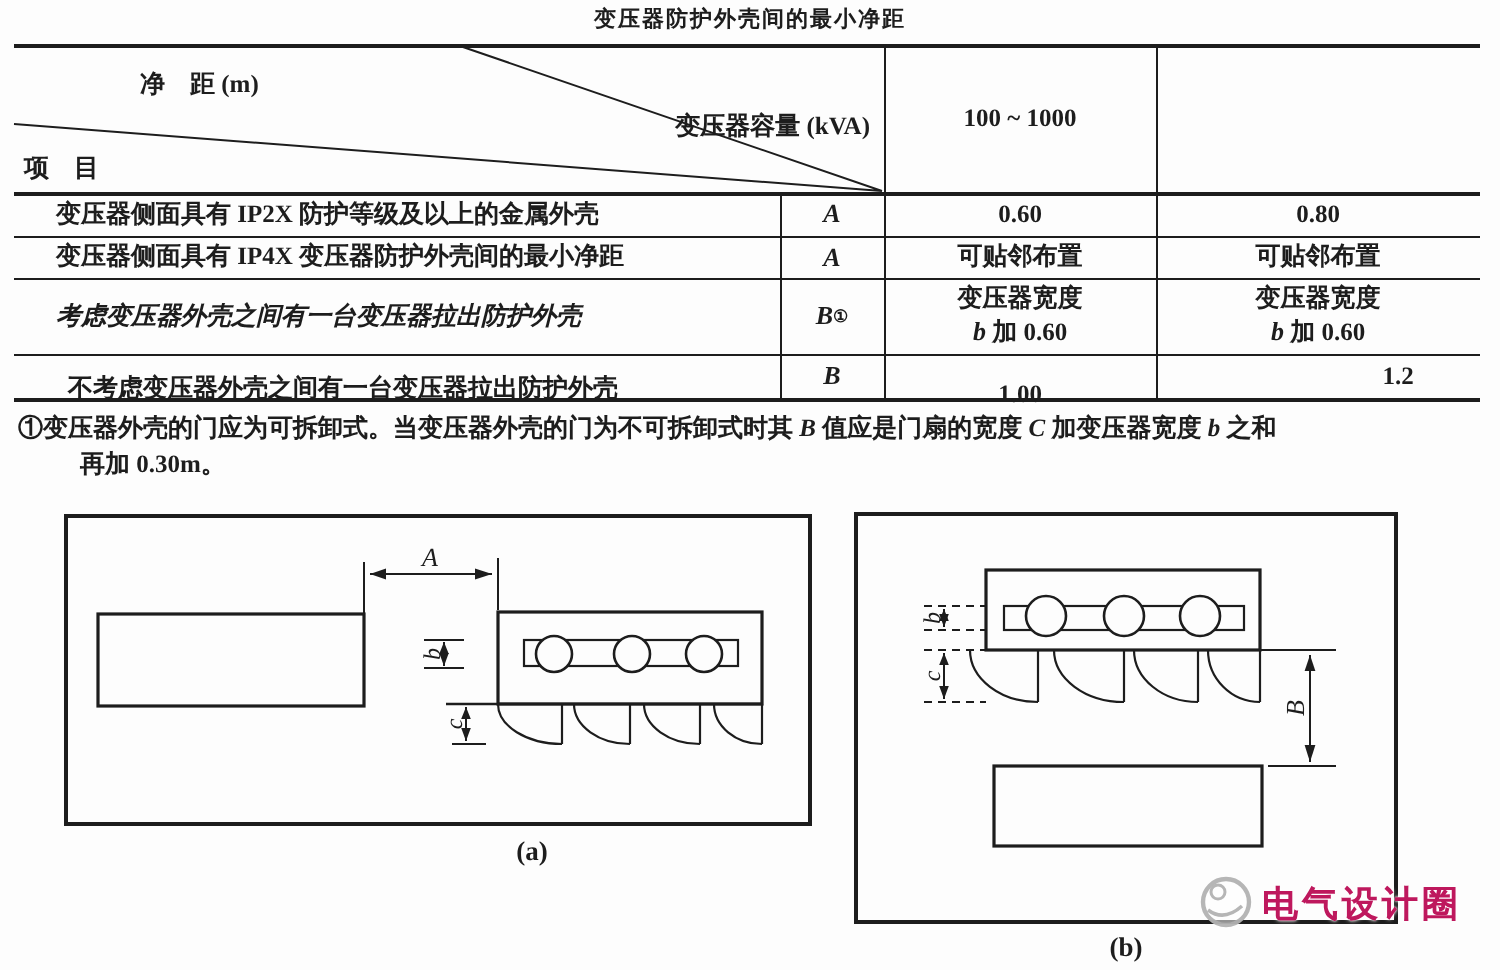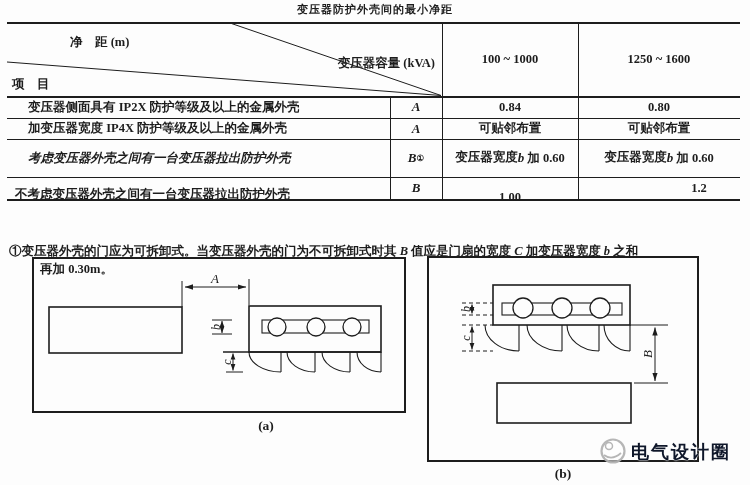--- a/index.html
+++ b/index.html
@@ -13,22 +13,22 @@
   .title{
     left:0;top:2px;width:750px;text-align:center;
     font-size:11px;font-weight:700;letter-spacing:1px;
   }
   .hline{background:#1d1d1d;left:7px;width:733px;}
   .vline{background:#1d1d1d;width:1.2px;}
   .cell{display:flex;align-items:center;font-size:12.5px;font-weight:600;text-align:right;}
   .cell.center{justify-content:center;text-align:left;}
   .cell i{font-style:italic;font-weight:600;font-size:13px;}
   sup{font-size:8.5px;vertical-align:super;line-height:0;}
-  .twoline{display:flex;flex-direction:row;align-items:center;line-height:1.25;}
-  .foot{font-size:12.5px;font-weight:600;white-space:pre;margin-top:37px;}
+  .twoline{display:flex;flex-direction:column;align-items:center;line-height:1.25;}
+  .foot{font-size:12.5px;font-weight:600;white-space:pre;}
   .foot i{font-style:italic;}
   .caption{font-size:13.5px;font-weight:700;text-align:center;width:52px;}
   svg.draw{position:absolute;left:0;top:0;}
   svg text{font-family:"Liberation Serif","DejaVu Serif",serif;font-style:italic;}
   .wmtext{
     font-size:18px;font-weight:700;letter-spacing:2px;
     text-shadow:0 0 2px #fff,0 0 1px #fff;
   }
 </style>
 </head>
@@ -122,31 +122,30 @@
   <div class="abs hline" style="top:177px;height:1.2px;"></div>
   <div class="abs hline" style="top:199px;height:2.4px;"></div>
   <div class="abs vline" style="left:442px;top:22px;height:177px;"></div>
   <div class="abs vline" style="left:578px;top:22px;height:177px;"></div>
   <div class="abs vline" style="left:390px;top:96px;height:103px;"></div>
 
   <div class="abs cell pre" style="left:70px;top:34px;">净    距 (m)</div>
   <div class="abs cell pre" style="left:305px;top:35px;width:130px;justify-content:flex-end;margin-top:20px;">变压器容量 (kVA)</div>
   <div class="abs cell pre" style="left:12px;top:76px;">项    目</div>
   <div class="abs cell center" style="left:442px;top:22px;width:136px;height:74px;">100 ~ 1000</div>
-  <div class="abs cell center" style="left:578px;top:22px;width:162px;height:74px;">1250 ~ 1600</div>
 
   <div class="abs cell" style="left:28px;top:96px;width:360px;height:22px;">变压器侧面具有 IP2X 防护等级及以上的金属外壳</div>
   <div class="abs cell center" style="left:390px;top:96px;width:52px;height:22px;">
       <i>A</i>
       <sup></sup>
     </div>
-  <div class="abs cell center" style="left:442px;top:96px;width:136px;height:22px;">0.84</div>
+  <div class="abs cell center" style="left:442px;top:96px;width:136px;height:22px;">0.60</div>
   <div class="abs cell center" style="left:578px;top:96px;width:162px;height:22px;">0.80</div>
 
-  <div class="abs cell" style="left:28px;top:118px;width:360px;height:21px;">加变压器宽度 IP4X 防护等级及以上的金属外壳</div>
+  <div class="abs cell" style="left:28px;top:118px;width:360px;height:21px;">变压器侧面具有 IP4X 变压器防护外壳间的最小净距</div>
   <div class="abs cell center" style="left:390px;top:118px;width:52px;height:21px;">
       <i>A</i>
       <sup></sup>
     </div>
   <div class="abs cell center" style="left:442px;top:118px;width:136px;height:21px;">可贴邻布置</div>
   <div class="abs cell center" style="left:578px;top:118px;width:162px;height:21px;">可贴邻布置</div>
 
   <div class="abs cell" style="left:28px;top:139px;width:360px;height:38px;font-style:italic;">考虑变压器外壳之间有一台变压器拉出防护外壳</div>
   <div class="abs cell center" style="left:390px;top:139px;width:52px;height:38px;">
       <i>B</i>
@@ -158,29 +157,29 @@
         <span><i>b</i><span> 加 0.60</span></span>
       </span>
   </div>
   <div class="abs cell center" style="left:578px;top:139px;width:162px;height:38px;">
     <span class="twoline">
         <span>变压器宽度</span>
         <span><i>b</i><span> 加 0.60</span></span>
       </span>
   </div>
 
-  <div class="abs cell" style="left:15px;top:177px;width:360px;height:34px;">不考虑变压器外壳之间有一台变压器拉出防护外壳</div>
+  <div class="abs cell" style="left:34px;top:177px;width:360px;height:34px;">不考虑变压器外壳之间有一台变压器拉出防护外壳</div>
   <div class="abs cell center" style="left:390px;top:177px;width:52px;height:22px;">
       <i>B</i>
       <sup></sup>
     </div>
   <div class="abs cell center" style="left:442px;top:177px;width:136px;height:40px;">1.00</div>
   <div class="abs cell center" style="left:578px;top:177px;width:162px;height:22px;margin-left:40px;">1.2</div>
 
   <div class="abs foot" style="left:9px;top:206px;"><span>①变压器外壳的门应为可拆卸式。当变压器外壳的门为不可拆卸式时其 </span><i>B</i><span> 值应是门扇的宽度 </span><i>C</i><span> 加变压器宽度 </span><i>b</i><span> 之和</span></div>
   <div class="abs foot" style="left:40px;top:224px;">再加 0.30m。</div>
 
   <div class="abs caption" style="left:240px;top:418px;">(a)</div>
   <div class="abs caption" style="left:537px;top:466px;">(b)</div>
 
-  <div class="abs wmtext" style="left:631px;top:440px;color:#0f172a;">电气设计圈</div>
+  <div class="abs wmtext" style="left:631px;top:440px;color:#be185d;">电气设计圈</div>
 
 </div>
 
 </body></html>

